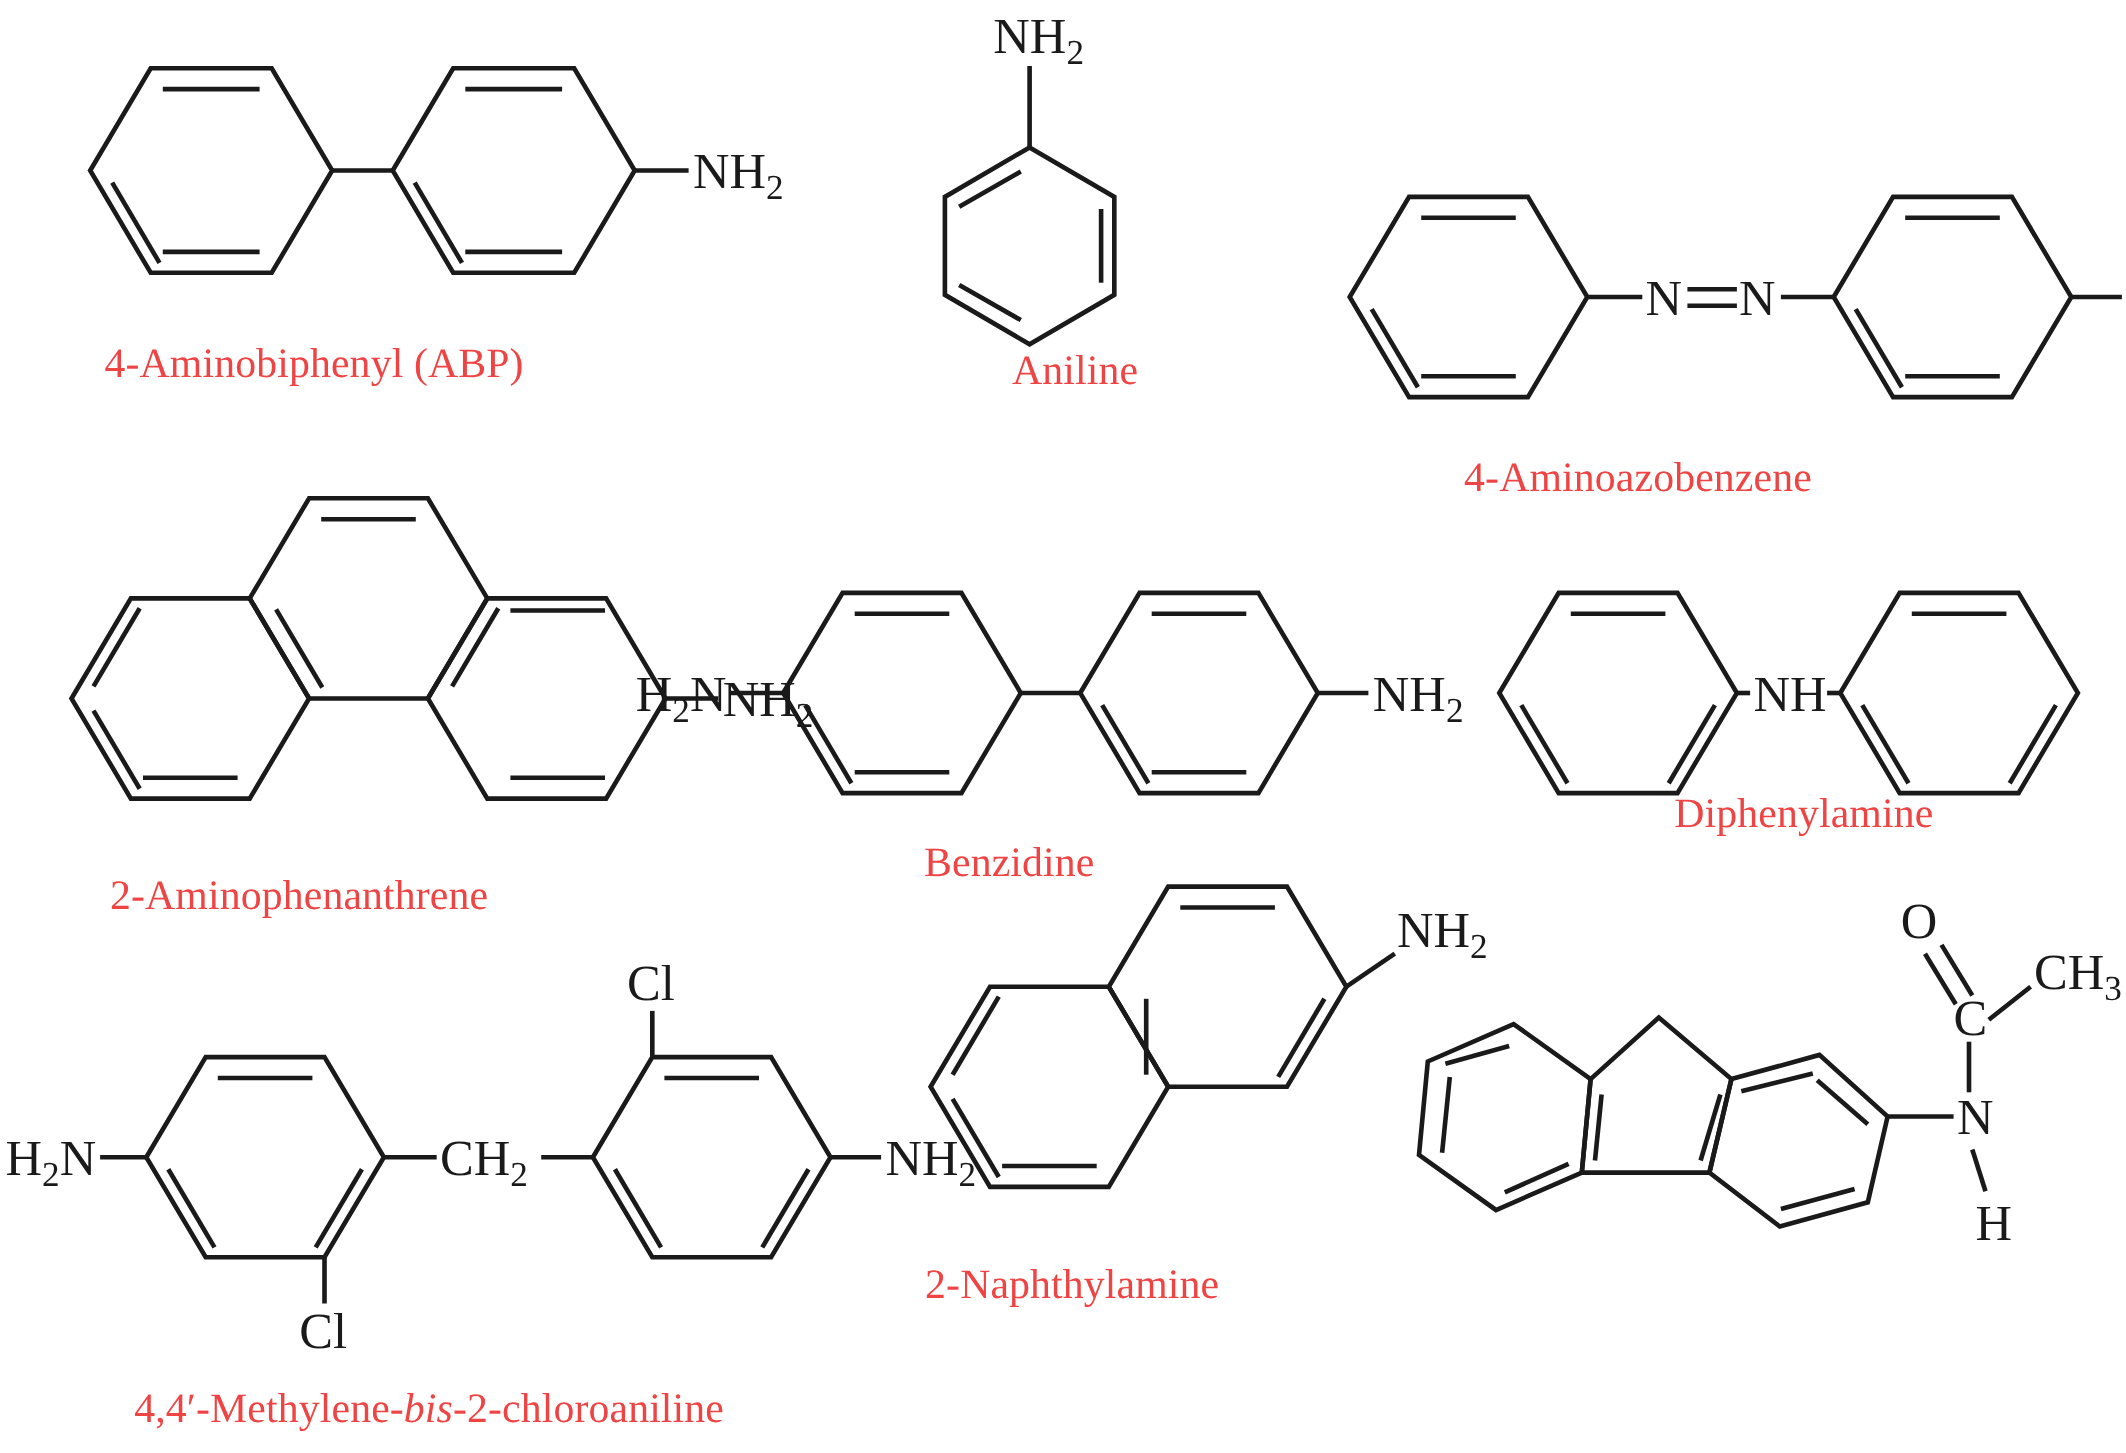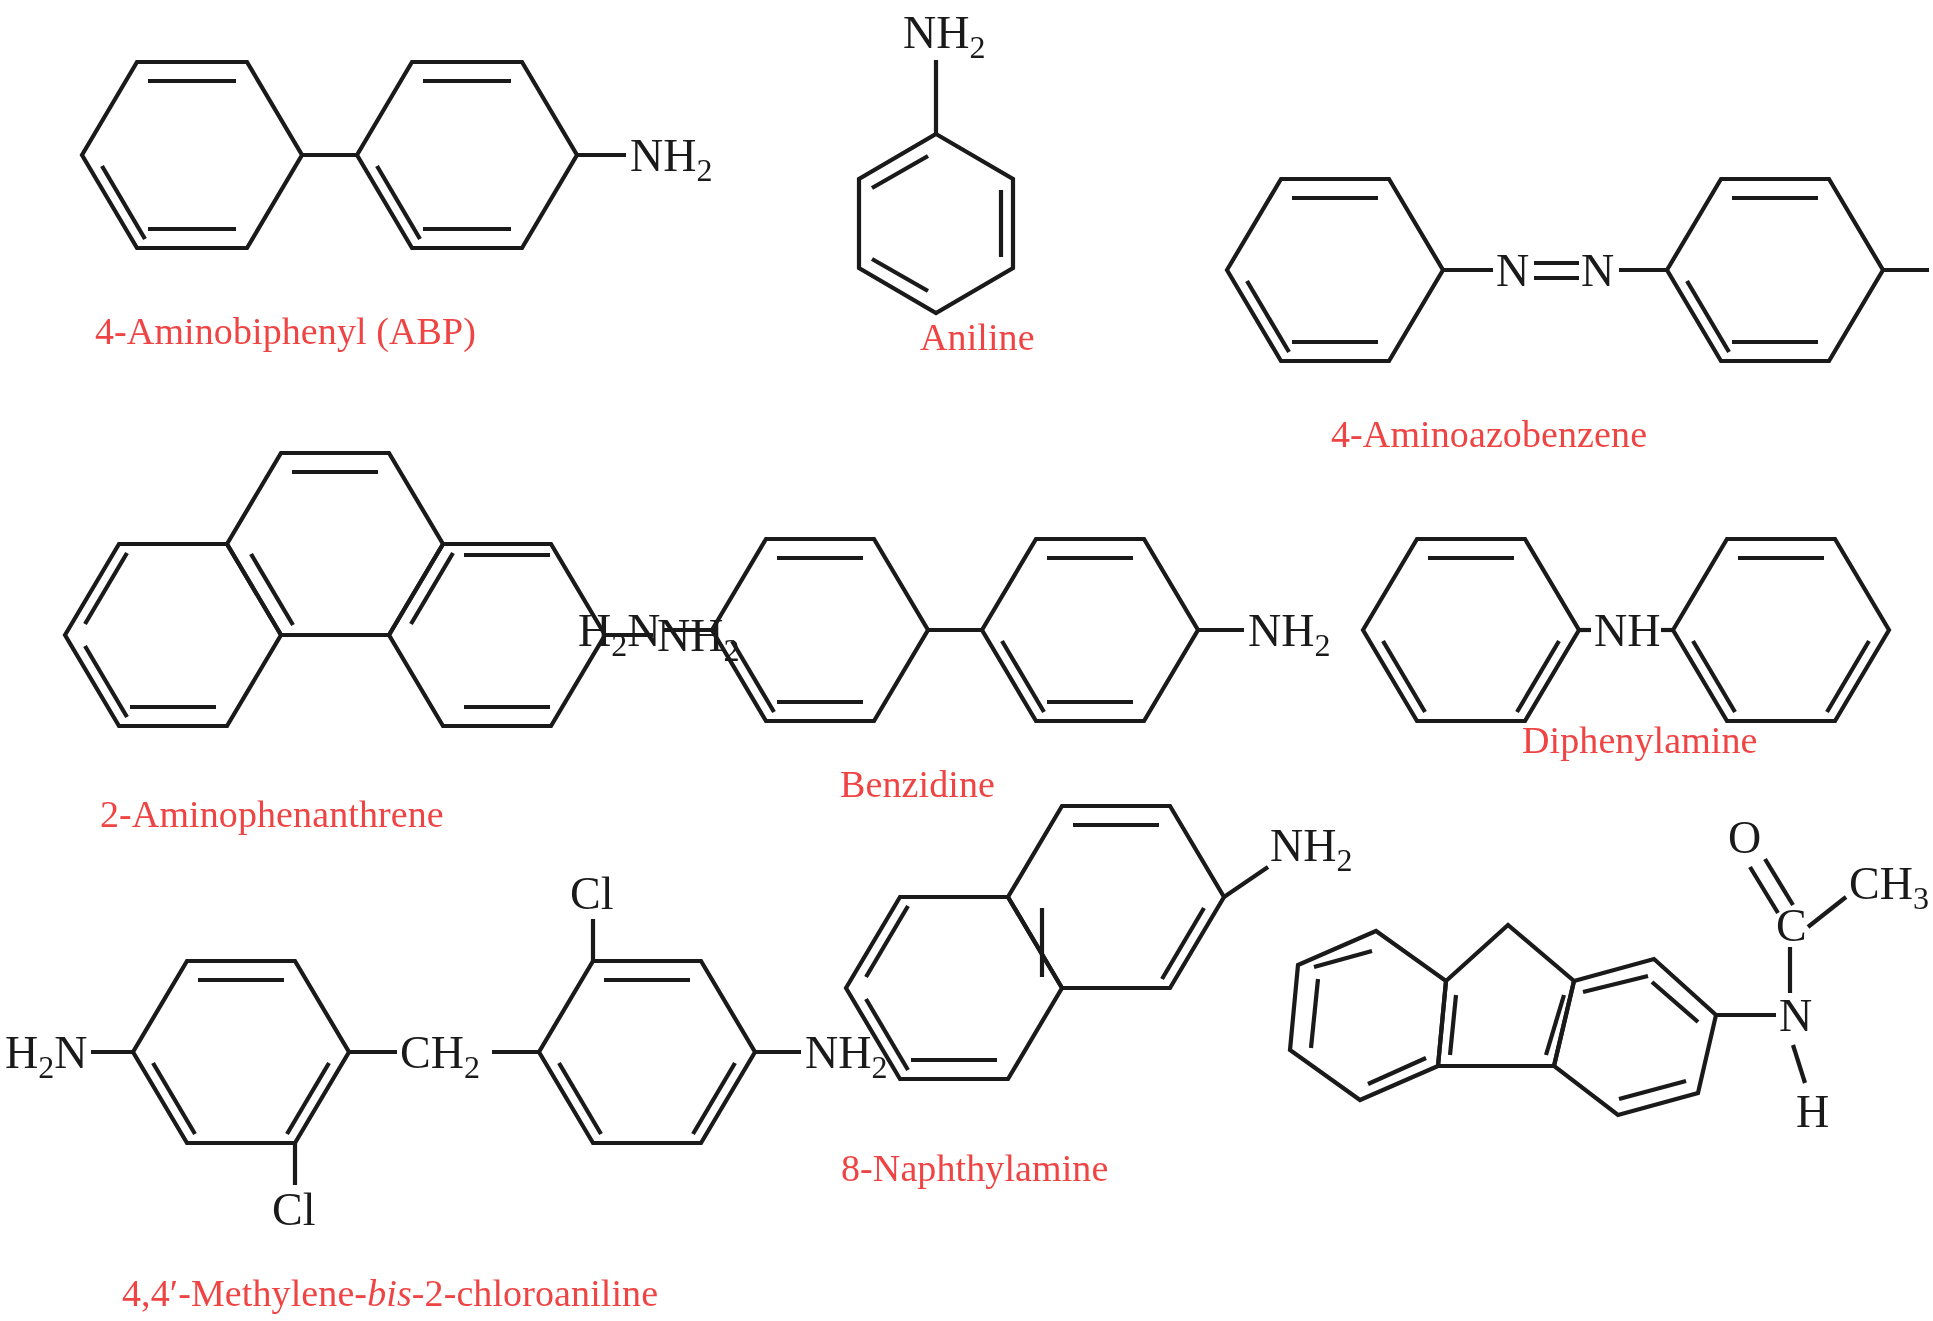--- a/index.html
+++ b/index.html
@@ -238,21 +238,21 @@
         <line class="bond-inner" x1="554" y1="158" x2="596" y2="229"></line>
         <line class="bond-inner" x1="730" y1="158" x2="688" y2="229"></line>
       </g>
 
       <line class="bond" x1="588" y1="56" x2="588" y2="14"></line>
       <text class="atom" x="565" y="4">Cl</text>
       <line class="bond" x1="750" y1="147" x2="796" y2="147"></line>
       <text class="atom" x="800" y="163">NH<tspan class="sub" dy="10">2</tspan></text>
     </svg>
   </div>
-  <div class="caption" style="left:122px; top:1262px;margin-top:12px;">
+  <div class="caption" style="left:122px; top:1262px;">
     <span>4,4′-Methylene-</span><span class="it">bis</span><span>-2-chloroaniline</span>
   </div>
 
   <div class="mol" style="left:836px; top:873px;">
     <svg width="470" height="240" viewBox="0 0 470 240">
 
       <g>
         <polygon class="bond" points="10,115 64,24 172,24 226,115 172,206 64,206"></polygon>
         <line class="bond-inner" x1="30" y1="104" x2="72" y2="33"></line>
         <line class="bond-inner" x1="30" y1="126" x2="72" y2="197"></line>
@@ -262,21 +262,21 @@
       <g>
         <polygon class="bond" points="226,115 172,24 226,-67 334,-67 388,24 334,115"></polygon>
         <line class="bond-inner" x1="206" y1="104" x2="206" y2="35"></line>
         <line class="bond-inner" x1="237" y1="-48" x2="323" y2="-48"></line>
         <line class="bond-inner" x1="368" y1="35" x2="326" y2="106"></line>
       </g>
       <line class="bond" x1="388" y1="24" x2="432" y2="-6"></line>
       <text class="atom" x="434" y="-12">NH<tspan class="sub" dy="10">2</tspan></text>
     </svg>
   </div>
-  <div class="caption" style="left:841px; top:1149px;">8-Naphthylamine</div>
+  <div class="caption" style="left:841px; top:1149px;">2-Naphthylamine</div>
 
   <div class="mol" style="left:1278px; top:905px;">
     <svg width="620" height="300" viewBox="0 0 620 300">
 
       <g>
         <polygon class="bond" points="12,145 20,60 98,26 168,76 160,161 82,195"></polygon>
         <line class="bond-inner" x1="33" y1="143" x2="40" y2="74"></line>
         <line class="bond-inner" x1="36" y1="62" x2="94" y2="46"></line>
         <line class="bond-inner" x1="90" y1="179" x2="148" y2="153"></line>
       </g>

